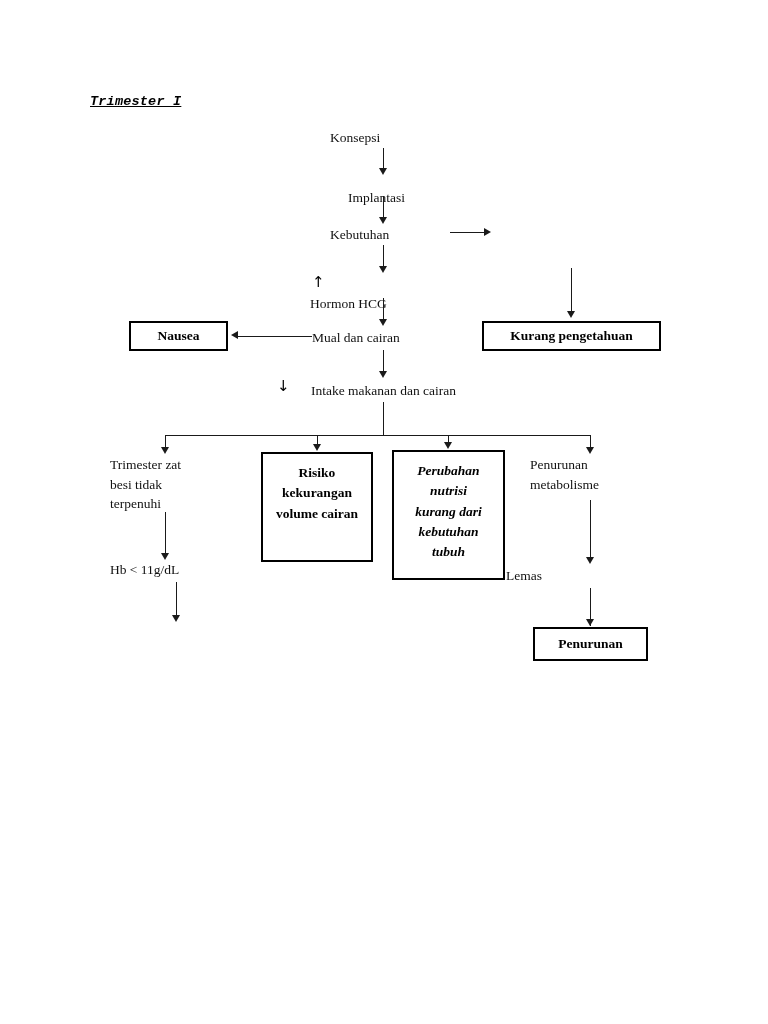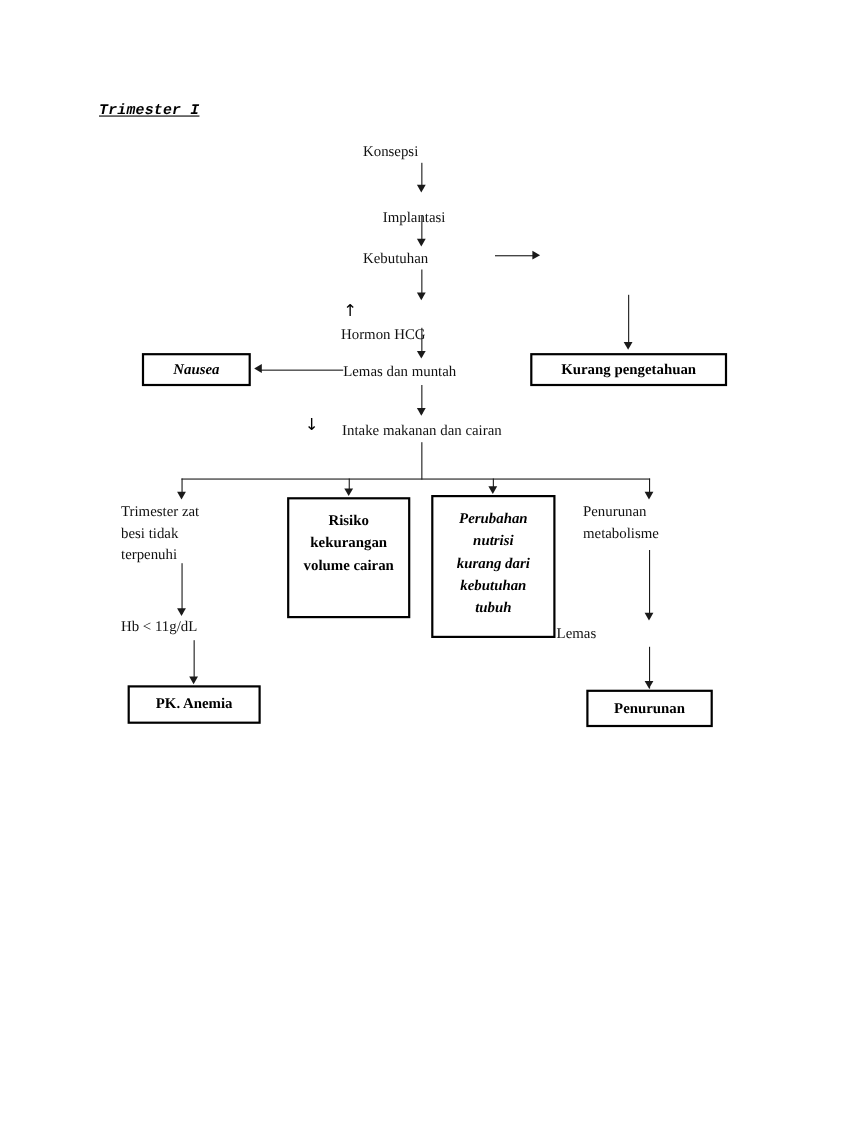--- a/index.html
+++ b/index.html
@@ -124,26 +124,26 @@
 
   <div class="vline" style="left:383px; top:245px; height:26px;"></div>
   <div class="arrowhead-down" style="left:378.5px; top:266px;"></div>
 
   <div class="inline-glyph" style="left:312px; top:275px;">↑</div>
   <div class="node plain" style="left:310px; top:278px; width:106px;margin-top:16px;">Hormon HCG</div>
 
   <div class="vline" style="left:383px; top:298px; height:26px;"></div>
   <div class="arrowhead-down" style="left:378.5px; top:319px;"></div>
 
-  <div class="node plain" style="left:312px; top:328px; width:142px;">Lemas dan muntah</div>
+  <div class="node plain" style="left:312px; top:328px; width:142px;">Mual dan cairan</div>
 
   <div class="hline" style="left:237px; top:335.5px; width:75px;"></div>
   <div class="arrowhead-left" style="left:231px; top:331px;"></div>
 
-  <div class="boxed center-v" style="left:129px; top:321px; width:99px; height:30px;font-style:italic;">Nausea</div>
+  <div class="boxed center-v" style="left:129px; top:321px; width:99px; height:30px;">Nausea</div>
 
   <div class="vline" style="left:383px; top:350px; height:26px;"></div>
   <div class="arrowhead-down" style="left:378.5px; top:371px;"></div>
 
   <div class="inline-glyph" style="left:277px; top:379px;">↓</div>
   <div class="node plain" style="left:295px; top:381px; width:190px; text-align:left;margin-left:16px;">Intake makanan dan cairan</div>
 
 
   <div class="vline" style="left:571px; top:268px; height:45px;"></div>
   <div class="arrowhead-down" style="left:566.5px; top:311px;"></div>
@@ -178,21 +178,20 @@
   <div class="arrowhead-down" style="left:585.5px; top:447px;"></div>
   <div class="node plain" style="left:530px; top:455px; width:120px;">Penurunan
 metabolisme</div>
 
   <div class="vline" style="left:165px; top:512px; height:46px;"></div>
   <div class="arrowhead-down" style="left:160.5px; top:553px;"></div>
   <div class="node plain" style="left:110px; top:560px; width:112px;">Hb &lt; 11g/dL</div>
 
   <div class="vline" style="left:176px; top:582px; height:38px;"></div>
   <div class="arrowhead-down" style="left:171.5px; top:615px;"></div>
-  <div class="boxed center-v" style="left:116px; top:623px; width:121px; height:35px;">PK. Anemia</div>
 
   <div class="vline" style="left:590px; top:500px; height:62px;"></div>
   <div class="arrowhead-down" style="left:585.5px; top:557px;"></div>
   <div class="node plain" style="left:506px; top:566px; width:120px;">Lemas</div>
 
   <div class="vline" style="left:590px; top:588px; height:38px;"></div>
   <div class="arrowhead-down" style="left:585.5px; top:619px;"></div>
   <div class="boxed center-v" style="left:533px; top:627px; width:115px; height:34px;">Penurunan</div>
 
 </div>

